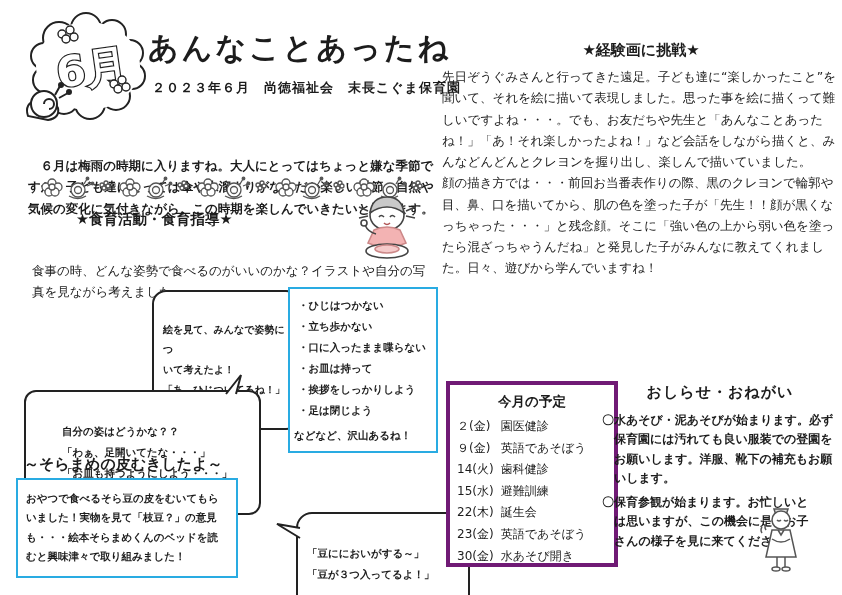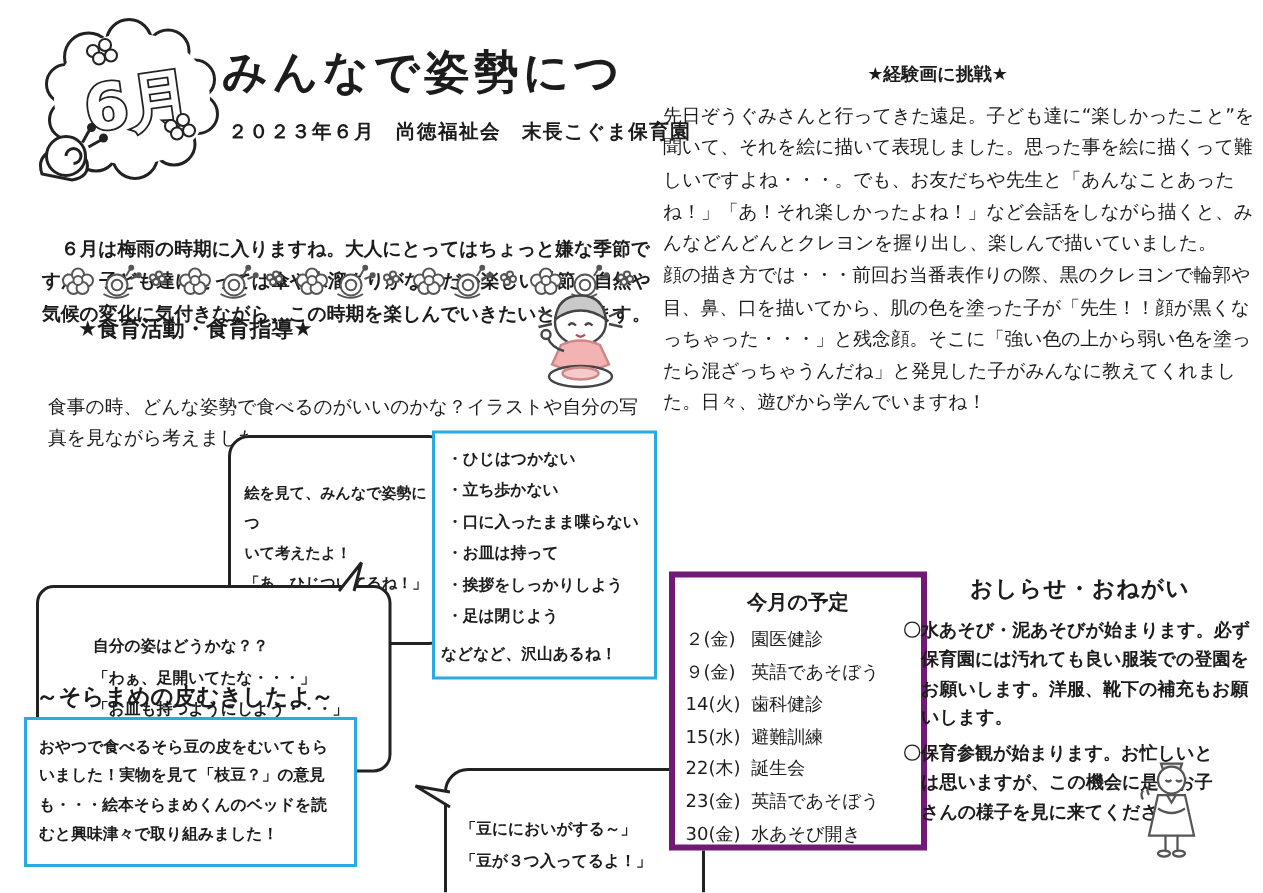--- a/index.html
+++ b/index.html
@@ -4,21 +4,21 @@
 <style>
   html,body{margin:0;padding:0;background:#fff;}
   .page{position:relative;width:842px;height:595px;background:#fff;overflow:hidden;
         font-family:"DejaVu Sans",sans-serif;color:#1c1c1c;}
   .abs{position:absolute;}
   .preline{white-space:pre-line;}
   .title{font-size:30px;font-weight:bold;letter-spacing:3px;}
   .subtitle{font-size:13px;letter-spacing:1px;font-weight:600;}
   .para{font-size:12.5px;line-height:1.7;}
   .bold6{font-weight:600;}
-  .h-star{font-size:14.5px;font-weight:bold;}
+  .h-star{font-size:14.5px;font-weight:bold;margin-left:24px;}
   .h-wave{font-size:15px;font-weight:600;}
   .bubble{position:absolute;background:#fff;border:2px solid #222;border-radius:14px;
           font-size:10.5px;font-weight:600;line-height:2.0;padding:8px 9px;}
   .bluebox{position:absolute;background:#fff;border:2px solid #29abe2;
            font-size:10.5px;font-weight:600;}
   .manner-list{list-style:none;margin:0;padding:10px 8px 4px 8px;}
   .manner-list li{margin-bottom:7px;}
   .manner-footer{padding:0 6px 8px 4px;}
   .sched-box{position:absolute;background:#fff;border:4px solid #701a75;padding:8px 7px;}
   .sched-title{text-align:center;font-size:13.5px;font-weight:bold;margin-bottom:5px;}
@@ -63,21 +63,21 @@
         <path d="M14,108 Q10,96 22,92 Q40,88 44,100 Q46,110 34,112 Z"></path>
         <circle cx="30" cy="96" r="13"></circle>
         <path d="M30,96 a5,5 0 1,1 5,5" fill="none"></path>
         <path d="M41,87 l5,-9 M45,90 l9,-5" fill="none"></path>
         <circle cx="47" cy="77" r="2" fill="#222"></circle>
           <circle cx="55" cy="84" r="2" fill="#222"></circle>
       </g>
     </svg>
   </div>
 
-  <div class="abs title" style="left:148px;top:28px;">みんなで姿勢につ</div>
+  <div class="abs title" style="left:148px;top:28px;">あんなことあったね</div>
   <div class="abs subtitle" style="left:152px;top:79px;">２０２３年６月　尚徳福祉会　末長こぐま保育園</div>
 
   <div class="abs para bold6" style="left:28px;top:111px;width:412px;text-indent:1em;margin-top:44px;">６月は梅雨の時期に入りますね。大人にとってはちょっと嫌な季節ですが、子ども達にとっては傘や水溜まりがなんだか楽しい季節。自然や気候の変化に気付きながら、この時期を楽しんでいきたいと思います。</div>
 
   <div class="abs" style="left:38px;top:173px;width:395px;height:30px;">
     <svg width="395" height="30" viewBox="0 0 395 30">
       <defs>
         <g id="du" stroke="#555" fill="#fff" stroke-width="1.3">
           <circle cx="8" cy="14" r="4"></circle>
             <circle cx="14" cy="10" r="4"></circle>
@@ -161,21 +161,21 @@
   <div class="bluebox" style="left:16px;top:478px;width:202px;padding:9px 8px;line-height:1.85;">おやつで食べるそら豆の皮をむいてもらいました！実物を見て「枝豆？」の意見も・・・絵本そらまめくんのベッドを読むと興味津々で取り組みました！</div>
 
   <div class="bubble preline" style="left:296px;top:512px;width:152px;border-radius:16px;">
     <span>「豆ににおいがする～」
 「豆が３つ入ってるよ！」</span>
     <svg class="tail" style="left:-24px;top:6px;" width="28" height="24" viewBox="0 0 28 24">
       <path d="M26,18 L3,4 L26,8" fill="#fff" stroke="#222" stroke-width="2"></path>
     </svg>
   </div>
 
-  <div class="abs" style="left:429px;top:41px;width:392px;text-align:center;font-size:12px;font-weight:bold;">★経験画に挑戦★</div>
+  <div class="abs" style="left:445px;top:41px;width:392px;text-align:center;font-size:15px;font-weight:bold;">★経験画に挑戦★</div>
 
   <div class="abs" style="left:442px;top:66px;width:397px;">
     <p class="para" style="margin:0;">先日ぞうぐみさんと行ってきた遠足。子ども達に“楽しかったこと”を聞いて、それを絵に描いて表現しました。思った事を絵に描くって難しいですよね・・・。でも、お友だちや先生と「あんなことあったね！」「あ！それ楽しかったよね！」など会話をしながら描くと、みんなどんどんとクレヨンを握り出し、楽しんで描いていました。</p>
     <p class="para" style="margin:0;">顔の描き方では・・・前回お当番表作りの際、黒のクレヨンで輪郭や目、鼻、口を描いてから、肌の色を塗った子が「先生！！顔が黒くなっちゃった・・・」と残念顔。そこに「強い色の上から弱い色を塗ったら混ざっちゃうんだね」と発見した子がみんなに教えてくれました。日々、遊びから学んでいますね！</p>
   </div>
 
 
   <div class="sched-box" style="left:446px;top:381px;width:150px;height:162px;">
     <div class="sched-title">今月の予定</div>
     <div class="sched-row">

